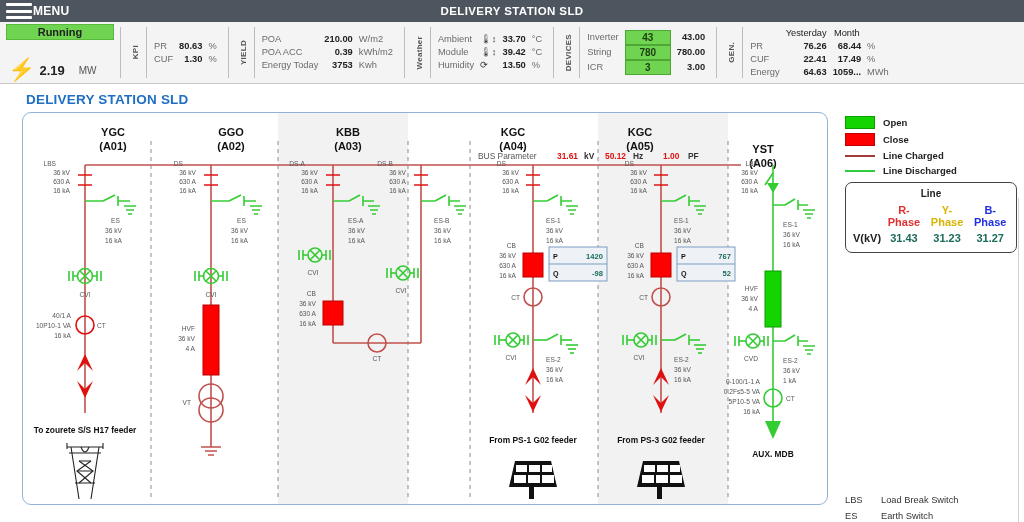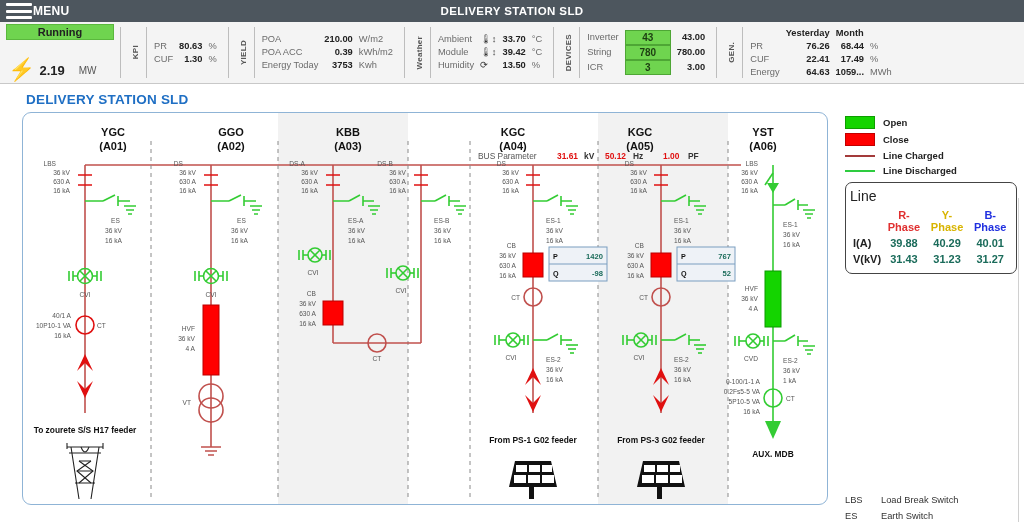--- a/index.html
+++ b/index.html
@@ -33,21 +33,21 @@
     writing-mode:vertical-rl;transform:rotate(180deg);
     font-size:8px;font-weight:bold;color:#555;letter-spacing:.3px;
     padding:0 2px;
   }
   .vsep{width:1px;background:#bdbdbd;align-self:stretch;margin:3px 4px;}
   .ktable{border-collapse:collapse;}
   .ktable td{padding:0px 3px;font-size:9.3px;white-space:nowrap;line-height:13px;}
   .lbl{color:#6b6b6b;}
   .val{font-weight:bold;color:#222;text-align:right;}
   .unit{color:#6b6b6b;}
-  .hdr{font-weight:bold;color:#222;text-align:center;font-size:9.3px;}
+  .hdr{font-weight:normal;color:#222;text-align:center;font-size:9.3px;}
 
   
   .statusblock{display:flex;flex-direction:column;justify-content:space-between;padding-left:6px;padding-right:2px;}
   .running{
     background:#6fd44f;color:#222;font-size:11px;font-weight:600;
     text-align:center;padding:1px 0;width:108px;border:1px solid #5ab83d;
   }
   .mwrow{display:flex;align-items:center;margin-top:4px;}
   .bolt{font-size:22px;color:#9a9a9a;line-height:1;margin:0 4px 0 2px;}
   .mwval{font-size:13px;font-weight:bold;color:#222;}
@@ -82,21 +82,21 @@
   .sw{width:30px;height:13px;margin-right:8px;border:1px solid #555;}
   .sw.open{background:#14d400;border-color:#0e9e00;}
   .sw.close{background:#ff0000;border-color:#c20000;}
   .lnsw{width:30px;height:0;border-top:2px solid #a33a3a;margin-right:8px;}
   .lnsw.disc{border-top:2px solid #2ecc40;}
   .lgtxt{font-weight:bold;color:#222;font-size:9.5px;}
 
   .linebox{
     margin-top:6px;border:1.5px solid #444;border-radius:7px;padding:4px 4px 6px;
   }
-  .linebox .cap{font-weight:normal;font-size:14px;color:#222;padding:1px 0 3px;}
+  .linebox .cap{text-align:center;font-weight:bold;font-size:10px;color:#222;padding:1px 0 3px;}
   .ltab{width:100%;border-collapse:collapse;}
   .ltab th,.ltab td{font-size:11px;text-align:center;padding:2px 1px;}
   .ltab th.r{color:#e03030;}
   .ltab th.y{color:#d8b400;}
   .ltab th.b{color:#2030e0;}
   .ltab td.rh{font-weight:bold;color:#222;text-align:left;padding-left:3px;}
   .ltab td.v{font-weight:bold;color:#1a6b5a;}
 
   .abbrlist{position:absolute;left:845px;top:383px;width:180px;}
   .abbrrow{display:flex;font-size:9.3px;margin-bottom:6px;color:#333;}
@@ -279,21 +279,21 @@
     </div>
     <div class="coltitle" style="left:265px;top:12px;width:120px;">
       <span>KBB</span><br><span>(A03)</span>
     </div>
     <div class="coltitle" style="left:430px;top:12px;width:120px;">
       <span>KGC</span><br><span>(A04)</span>
     </div>
     <div class="coltitle" style="left:557px;top:12px;width:120px;">
       <span>KGC</span><br><span>(A05)</span>
     </div>
-    <div class="coltitle" style="left:685px;top:12px;width:110px;">
+    <div class="coltitle" style="left:685px;top:29px;width:110px;">
       <span>YST</span><br><span>(A06)</span>
     </div>
 
     <svg class="sldsvg" width="806" height="393" viewBox="0 0 806 393">
       <defs>
         <marker id="ar" markerWidth="9" markerHeight="9" refX="4.5" refY="8" orient="auto">
           <path d="M0.5,0 L4.5,8 L8.5,0 L4.5,3.2 Z" fill="#e01010"></path>
         </marker>
         <marker id="arU" markerWidth="9" markerHeight="9" refX="4.5" refY="8" orient="auto">
           <path d="M0.5,0 L4.5,8 L8.5,0 L4.5,3.2 Z" fill="#e01010"></path>
@@ -750,26 +750,20 @@
       <div class="cap">Line</div>
       <table class="ltab">
         <tbody>
             <tr>
           <th></th>
           <th class="r">R-Phase</th>
           <th class="y">Y-Phase</th>
           <th class="b">B-Phase</th>
         </tr>
         <tr>
-          <td class="rh">I(A)</td>
-          <td class="v">39.88</td>
-          <td class="v">40.29</td>
-          <td class="v">40.01</td>
-        </tr>
-        <tr>
           <td class="rh">V(kV)</td>
           <td class="v">31.43</td>
           <td class="v">31.23</td>
           <td class="v">31.27</td>
         </tr>
       </tbody>
         </table>
     </div>
   </div>
 

